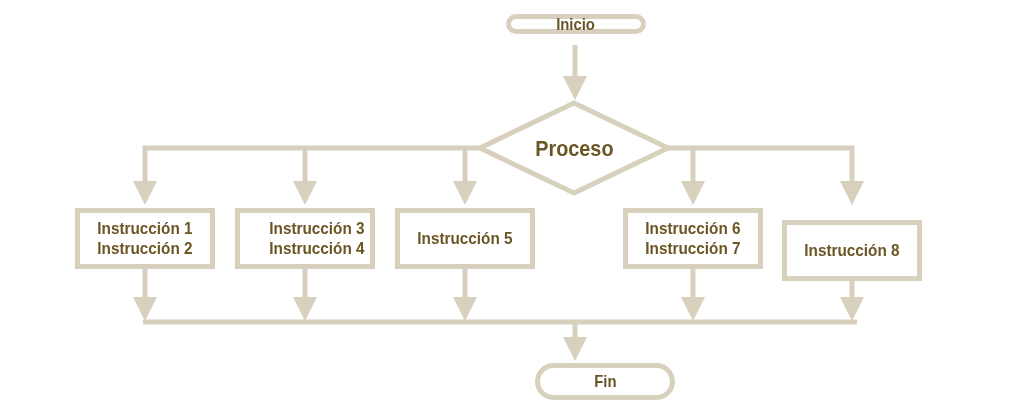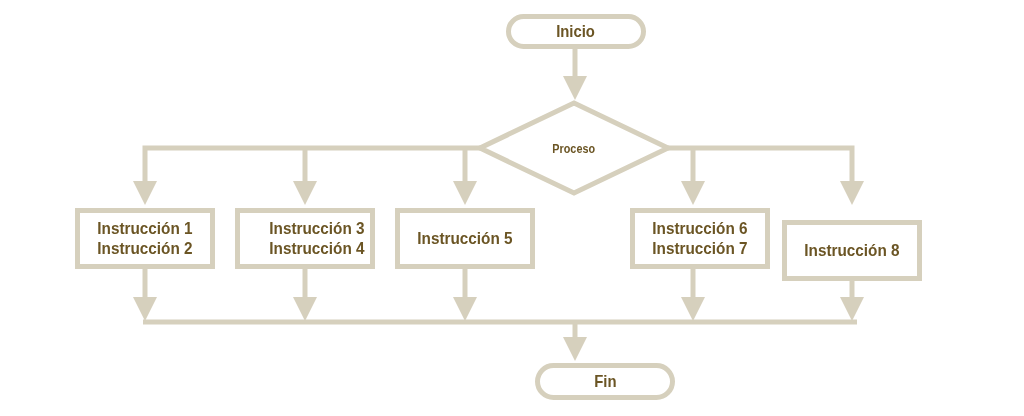--- a/index.html
+++ b/index.html
@@ -42,21 +42,21 @@
     width: 140px;
     height: 61px;
     top: 208px;
     font-size: 17px;
     line-height: 20px;
   }
   .decision-label {
     position: absolute;
     color: #6b5524;
     font-weight: bold;
-    font-size: 12px;
+    font-size: 22px;
     text-align: center;
     display: flex;
     align-items: center;
     justify-content: center;
   }
   .lbl {
     display: block;
     transform: scaleX(0.9);
     transform-origin: center;
     white-space: nowrap;
@@ -104,21 +104,21 @@
       <path d="M133 297 h24 l-12 24 z"></path>
       <path d="M293 297 h24 l-12 24 z"></path>
       <path d="M453 297 h24 l-12 24 z"></path>
       <path d="M681 297 h24 l-12 24 z"></path>
       <path d="M840 297 h24 l-12 24 z"></path>
 
       <path d="M563 337 h24 l-12 24 z"></path>
     </g>
   </svg>
 
-  <div class="node terminator" style="left:506px; top:14px; width:140px; height:35px;">
+  <div class="node terminator" style="left:506px; top:14px; width:140px; height:20px;">
     <span class="lbl">Inicio</span>
   </div>
 
   <div class="decision-label" style="left:504px; top:136px; width:140px; height:26px;">
     <span class="lbl">Proceso</span>
   </div>
 
   <div class="node process-box" style="left:75px;">
     <div>
       <span class="lbl">Instrucción 1</span>
@@ -133,21 +133,21 @@
     </div>
   </div>
 
   <div class="node process-box" style="left:395px;">
     <div>
       <span class="lbl">Instrucción 5</span>
       <span class="lbl"></span>
     </div>
   </div>
 
-  <div class="node process-box" style="left:623px;margin-left:7px;">
+  <div class="node process-box" style="left:623px;">
     <div>
       <span class="lbl">Instrucción 6</span>
       <span class="lbl">Instrucción 7</span>
     </div>
   </div>
 
   <div class="node process-box" style="left:782px;margin-top:12px;">
     <div>
       <span class="lbl">Instrucción 8</span>
       <span class="lbl"></span>

